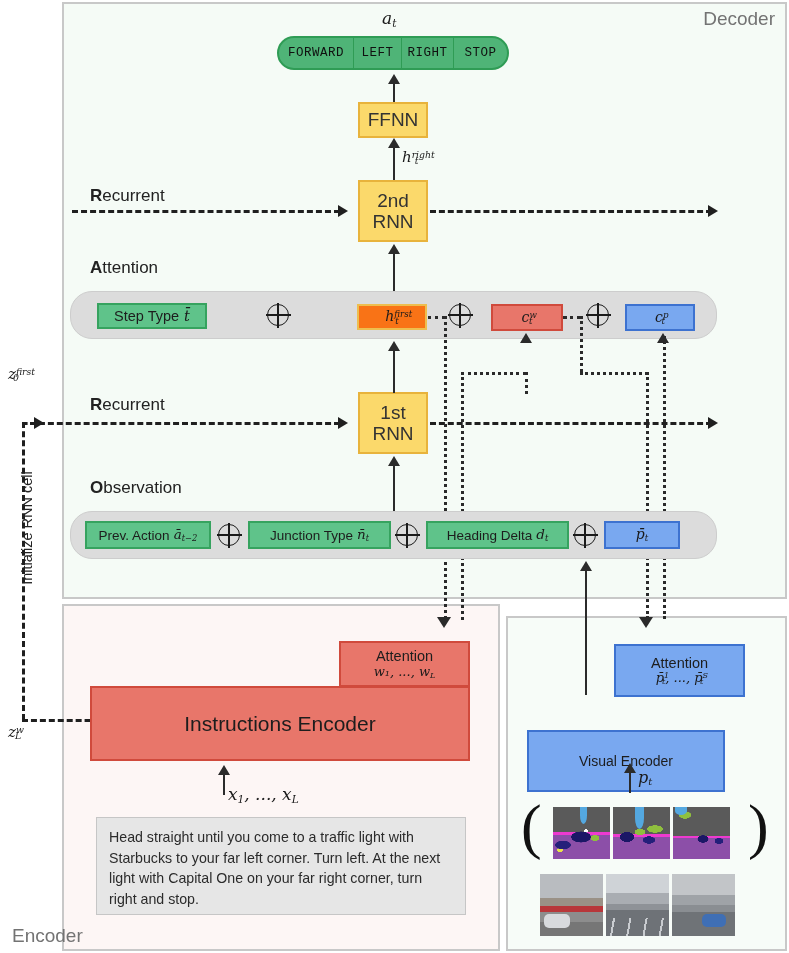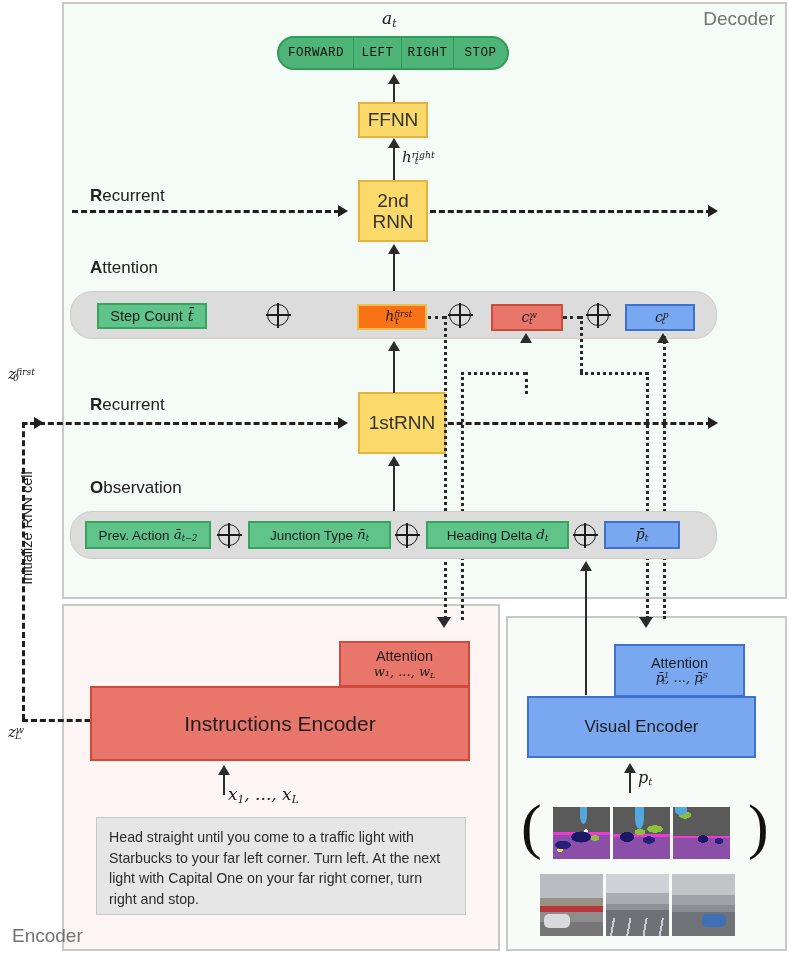--- a/index.html
+++ b/index.html
@@ -162,22 +162,22 @@
   
   #instructions-encoder {
     position:absolute; left:90px; top:686px; width:380px; height:75px;
     font-size:21px;
   }
   #instr-attention {
     position:absolute; left:339px; top:641px; width:131px; height:46px;
     flex-direction:column; gap:0px; line-height:1.12;
   }
   #visual-encoder {
-    position:absolute; left:527px; top:696px; width:229px; height:62px;
-    font-size:17px;
+    position:absolute; left:527px; top:730px; width:198px; height:62px;
+    font-size:14px;
   }
   #visual-attention {
     position:absolute; left:614px; top:644px; width:131px; height:53px;
     flex-direction:column; line-height:1.12;
   }
   .attn-title { font-size:14.5px; }
 
   
   #instruction-box {
     position:absolute; left:96px; top:817px; width:370px; height:98px;
@@ -320,21 +320,21 @@
     <div class="head" style="top:0;"></div>
   </div>
 
   <div class="stage-label" style="left:90px; top:258px;">
     <b>A</b><span>ttention</span>
   </div>
 
   <div class="grey-bar" id="attention-bar"></div>
 
   <div class="box green" style="left:97px; top:303px; width:110px; height:26px; font-size:14.5px; gap:5px;">
-    <span>Step Count</span>
+    <span>Step Type</span>
     <span class="math" style="position:static;">t̄</span>
   </div>
 
   <div class="oplus" style="left:267px; top:304px;"></div>
 
   <div class="box yellow-lite" style="left:357px; top:304px; width:70px; height:26px;">
     <span class="math" style="position:static; font-size:14px;">
       <span>h</span><sup>first</sup><sub style="margin-left:-17px">t</sub>
     </span>
   </div>
@@ -357,21 +357,21 @@
 
   <div class="stage-label" style="left:90px; top:395px;">
     <b>R</b><span>ecurrent</span>
   </div>
 
   <div class="dash-line" style="left:30px; top:422px; width:310px;"></div>
   <div class="dash-head" style="left:338px; top:417px;"></div>
   <div class="dash-line" style="left:430px; top:422px; width:282px;"></div>
   <div class="dash-head" style="left:708px; top:417px;"></div>
 
-  <div class="box yellow" id="first-rnn" style="left:358px; top:392px; width:88px; height:62px; flex-direction:row; font-size:19px; line-height:1.12;">
+  <div class="box yellow" id="first-rnn" style="left:358px; top:392px; width:70px; height:62px; flex-direction:column; font-size:19px; line-height:1.12;">
     <span>1st</span>
     <span>RNN</span>
   </div>
 
   <div class="varrow" style="left:393px; top:341px; height:52px;">
     <div class="shaft" style="top:10px; height:42px;"></div>
     <div class="head" style="top:0;"></div>
   </div>
 
   <div class="varrow" style="left:393px; top:456px; height:56px;">

